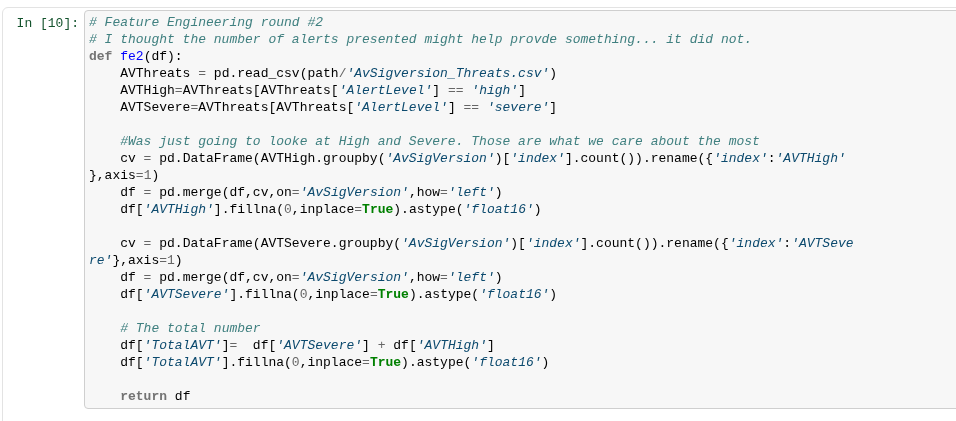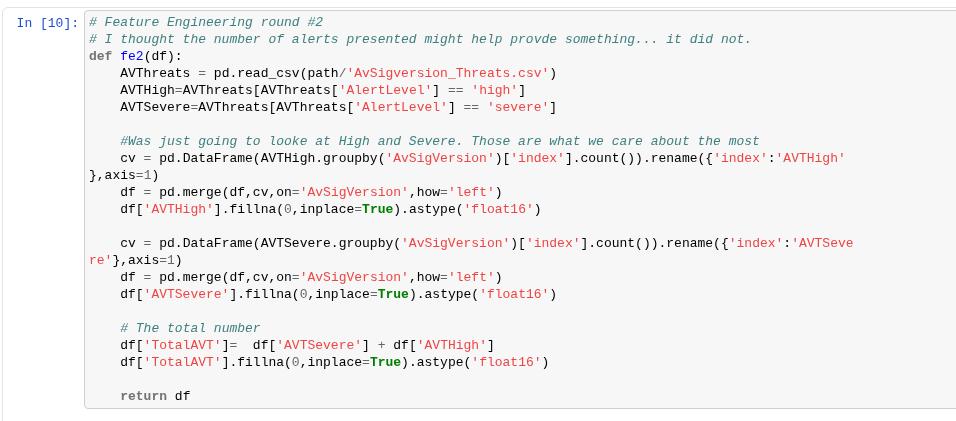--- a/index.html
+++ b/index.html
@@ -24,21 +24,21 @@
   }
   .cell {
     display: flex;
     align-items: flex-start;
   }
   .input-prompt {
     width: 81px;
     box-sizing: border-box;
     padding: 7px 5px 0 0;
     text-align: right;
-    color: #1d4ed8;
+    color: #14532d;
     font-size: 13px;
     line-height: 17px;
     white-space: pre;
     flex: none;
     cursor: default;
     user-select: none;
   }
   .input-area {
     flex: none;
     box-sizing: border-box;
@@ -56,21 +56,21 @@
     line-height: 17px;
     color: #000000;
     white-space: pre;
     overflow: hidden;
   }
   pre.code-block .line { height: 17px; }
   .tok-c  { color: #408080; font-style: italic; }
   .tok-k  { color: #737373; font-weight: bold; }
   .tok-kc { color: #008000; font-weight: bold; margin-top: 8px; }
   .tok-nf { color: #0000FF; text-align: center; }
-  .tok-s  { color: #ef4444; }
+  .tok-s  { color: #0c4a6e; font-style: italic; }
   .tok-o  { color: #666666; }
   .tok-m  { color: #666666; }
 </style>
 </head>
 <body>
 
 <div class="notebook-wrap">
   <div class="cell">
     <div class="input-prompt">In [10]:</div>
     <div class="input-area">

